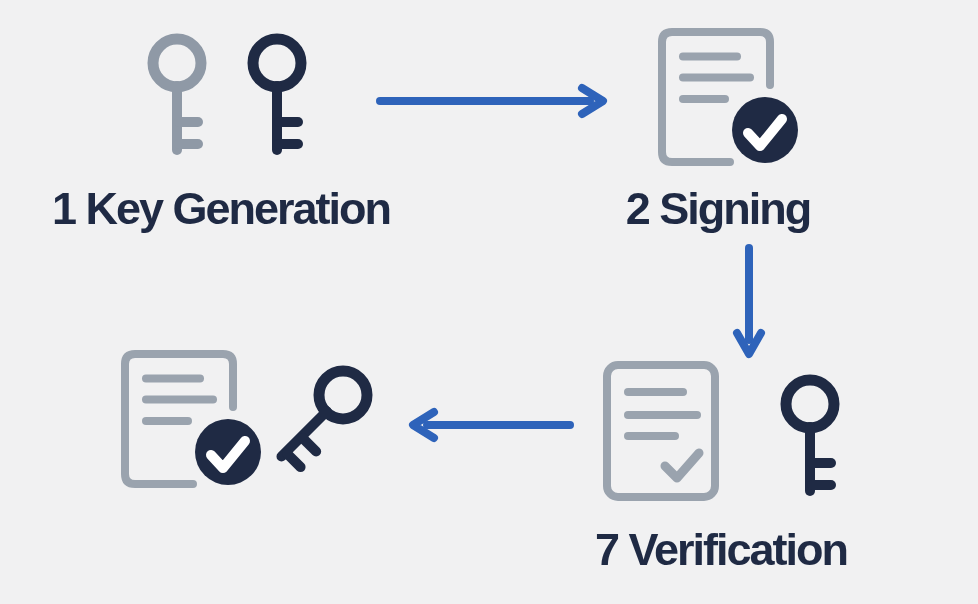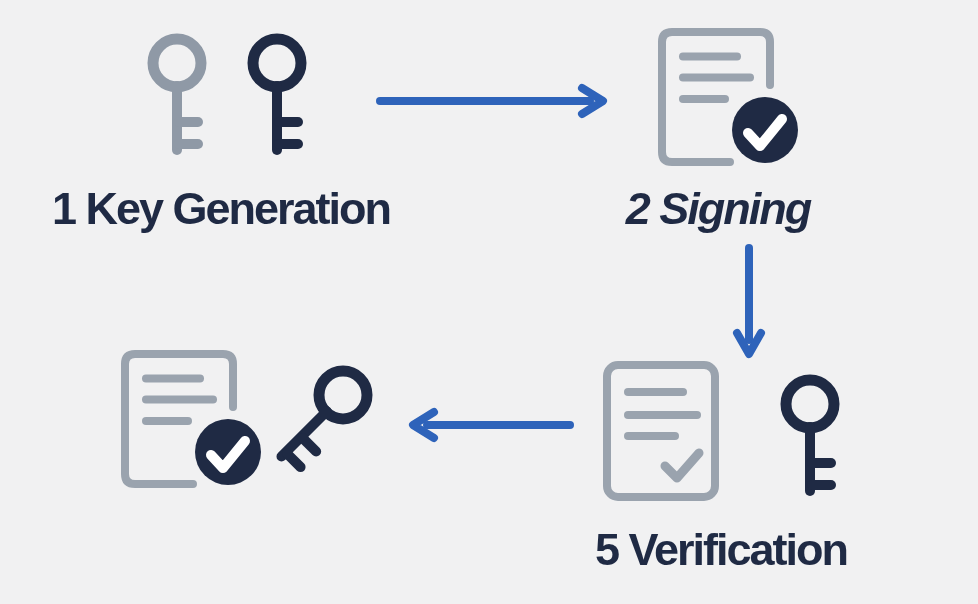--- a/index.html
+++ b/index.html
@@ -35,21 +35,21 @@
   .key-gray { color: var(--gray); }
   .key-navy { color: var(--navy); }
   .doc { color: var(--doc-gray); }
 
   
   #key-public        { left: 147px; top: 33px;  width: 60px;  height: 124px; }
   #key-private-top   { left: 247px; top: 33px;  width: 60px;  height: 124px; }
   #label-keygen      { left: 221px; top: 186px; }
   #arrow-right       { left: 375px; top: 85px;  width: 235px; height: 32px; }
   #doc-signing       { left: 655px; top: 25px;  width: 150px; height: 145px; }
-  #label-signing     { left: 718px; top: 186px; font-style: italic; }
+  #label-signing     { left: 718px; top: 186px; }
   #arrow-down        { left: 733px; top: 242px; width: 32px;  height: 120px; }
   #doc-verification  { left: 601px; top: 359px; width: 120px; height: 144px; }
   #key-private-low   { left: 780px; top: 374px; width: 60px;  height: 124px; }
   #label-verification{ left: 721px; top: 527px; }
   #arrow-left        { left: 405px; top: 408px; width: 175px; height: 34px; }
   #doc-message       { left: 118px; top: 347px; width: 150px; height: 145px; }
   #key-diagonal      { left: 313px; top: 365px; width: 60px;  height: 124px;
                        transform: rotate(45deg); transform-origin: 30px 30px; }
   #label-message     { left: 258px; top: 527px; }
 </style>
@@ -105,21 +105,21 @@
     <path d="M64 107 L76 119 L98 94" fill="none" stroke="currentColor" stroke-width="9" stroke-linecap="round" stroke-linejoin="round"></path>
   </svg>
 
   <svg id="key-private-low" class="key-navy" viewBox="0 0 60 124">
     <circle cx="30" cy="30" r="24" fill="none" stroke="currentColor" stroke-width="11"></circle>
     <path d="M30 53 L30 117" fill="none" stroke="currentColor" stroke-width="10" stroke-linecap="round"></path>
     <path d="M32 89 H51" fill="none" stroke="currentColor" stroke-width="10" stroke-linecap="round"></path>
     <path d="M32 111 H51" fill="none" stroke="currentColor" stroke-width="10" stroke-linecap="round"></path>
   </svg>
 
-  <div id="label-verification" class="step-label">5 Verification</div>
+  <div id="label-verification" class="step-label">7 Verification</div>
 
   <svg id="arrow-left" class="arrow" viewBox="0 0 175 34">
     <path d="M165 17 H22" fill="none" stroke="currentColor" stroke-width="8" stroke-linecap="round"></path>
     <path d="M29 4 L8 17 L29 30" fill="none" stroke="currentColor" stroke-width="8" stroke-linecap="round" stroke-linejoin="round"></path>
   </svg>
 
   <svg id="doc-message" viewBox="0 0 150 145">
     <path d="M75 137 H17 Q7 137 7 127 V17 Q7 7 17 7 H105 Q115 7 115 17 V60" fill="none" stroke="var(--doc-gray)" stroke-width="8" stroke-linecap="round"></path>
     <path d="M28 31.5 H82" fill="none" stroke="var(--doc-gray)" stroke-width="8" stroke-linecap="round"></path>
     <path d="M28 52.5 H95" fill="none" stroke="var(--doc-gray)" stroke-width="8" stroke-linecap="round"></path>

